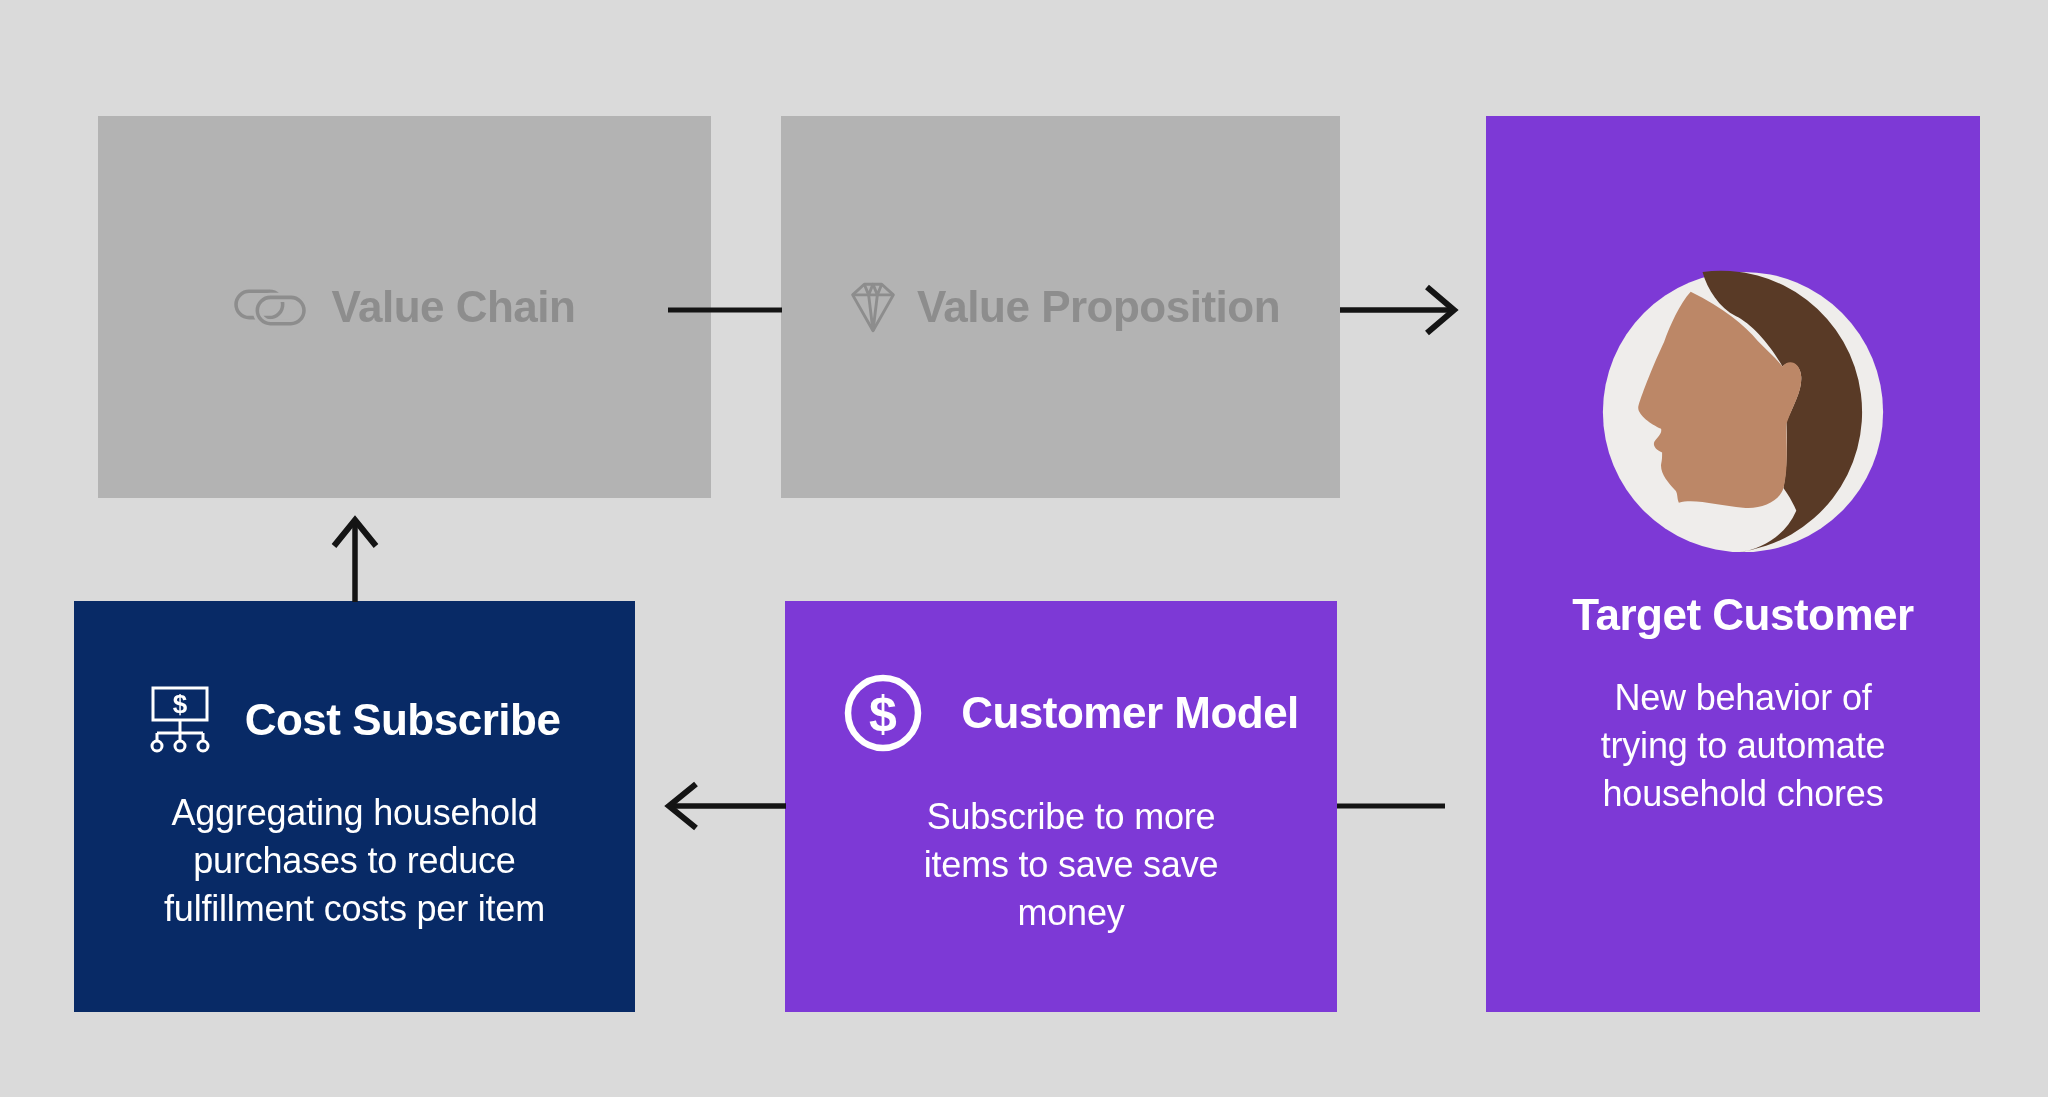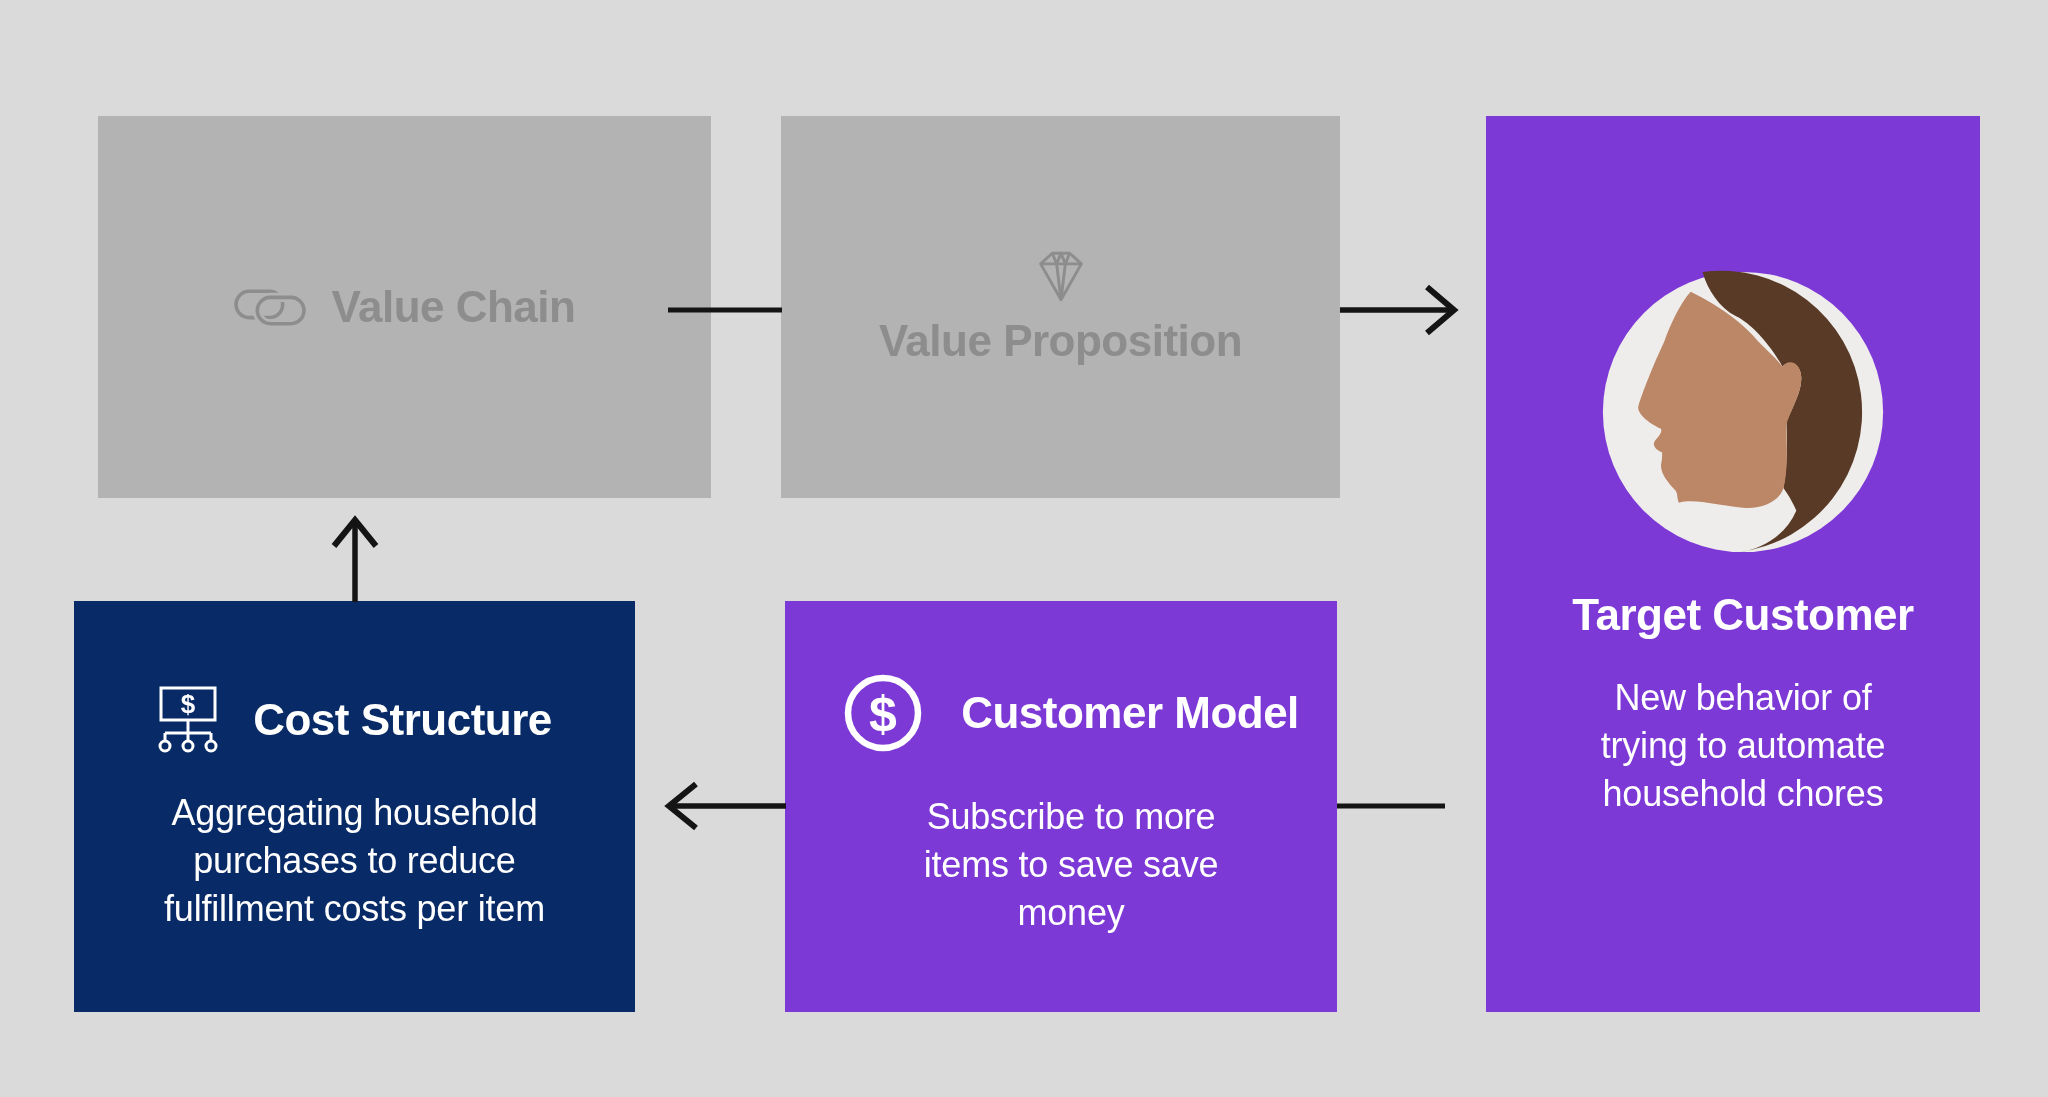--- a/index.html
+++ b/index.html
@@ -34,21 +34,21 @@
   <div class="node muted center-v hdr-row" style="left:74px;top:116px;width:613px;height:382px;flex-direction:row;gap:26px;margin-left:24px;">
     <svg width="72" height="37" viewBox="0 0 71 36" class="icon-muted">
       <rect x="2" y="2" width="46" height="26" rx="13" fill="none" stroke="currentColor" stroke-width="3.5"></rect>
       <rect x="23" y="8" width="46" height="26" rx="13" fill="var(--muted-box)" stroke="var(--muted-box)" stroke-width="8" opacity="0"></rect>
       <rect x="23" y="8" width="46" height="26" rx="13" fill="none" stroke="var(--muted-box)" stroke-width="9"></rect>
       <rect x="23" y="8" width="46" height="26" rx="13" fill="none" stroke="currentColor" stroke-width="3.5"></rect>
     </svg>
     <span class="node-title">Value Chain</span>
   </div>
 
-  <div class="node muted center-v hdr-row" style="left:781px;top:116px;width:559px;height:382px;flex-direction:column;gap:12px;">
+  <div class="node muted center-v hdr-row" style="left:781px;top:116px;width:559px;height:382px;flex-direction:row;gap:12px;">
     <svg width="64" height="55" viewBox="0 0 66 56" class="icon-muted">
       <g fill="none" stroke="currentColor" stroke-width="3" stroke-linejoin="round">
         <path d="M12,15 L24,4 H42 L54,15 L33,52 Z"></path>
         <path d="M12,15 H54"></path>
         <path d="M24,4 L28.5,15 L33,4 L37.5,15 L42,4"></path>
         <path d="M28.5,15 L33,52 M37.5,15 L33,52"></path>
       </g>
     </svg>
     <span class="node-title">Value Proposition</span>
   </div>
@@ -92,21 +92,21 @@
           <rect x="4" y="3" width="54" height="32"></rect>
           <path d="M31,35 V48"></path>
           <path d="M8,48 H54"></path>
           <path d="M8,48 V56 M31,48 V56 M54,48 V56"></path>
           <circle cx="8" cy="61" r="5"></circle>
           <circle cx="31" cy="61" r="5"></circle>
           <circle cx="54" cy="61" r="5"></circle>
         </g>
         <text x="31" y="28" text-anchor="middle" font-size="26" font-weight="bold" fill="currentColor">$</text>
       </svg>
-      <span class="node-title">Cost Structure</span>
+      <span class="node-title">Cost Subscribe</span>
     </div>
     <p class="node-desc" style="margin:34px 0 0 0;width:460px;">Aggregating household purchases to reduce fulfillment costs per item</p>
   </div>
 
   <div class="node purple" style="left:785px;top:601px;width:552px;height:411px;padding-top:72px;">
     <div class="hdr-row" style="gap:38px;">
       <svg width="80" height="80" viewBox="0 0 80 80" class="icon-white">
         <circle cx="40" cy="40" r="35" fill="none" stroke="currentColor" stroke-width="6.5"></circle>
         <text x="40" y="58" text-anchor="middle" font-size="50" font-weight="bold" fill="currentColor">$</text>
       </svg>

